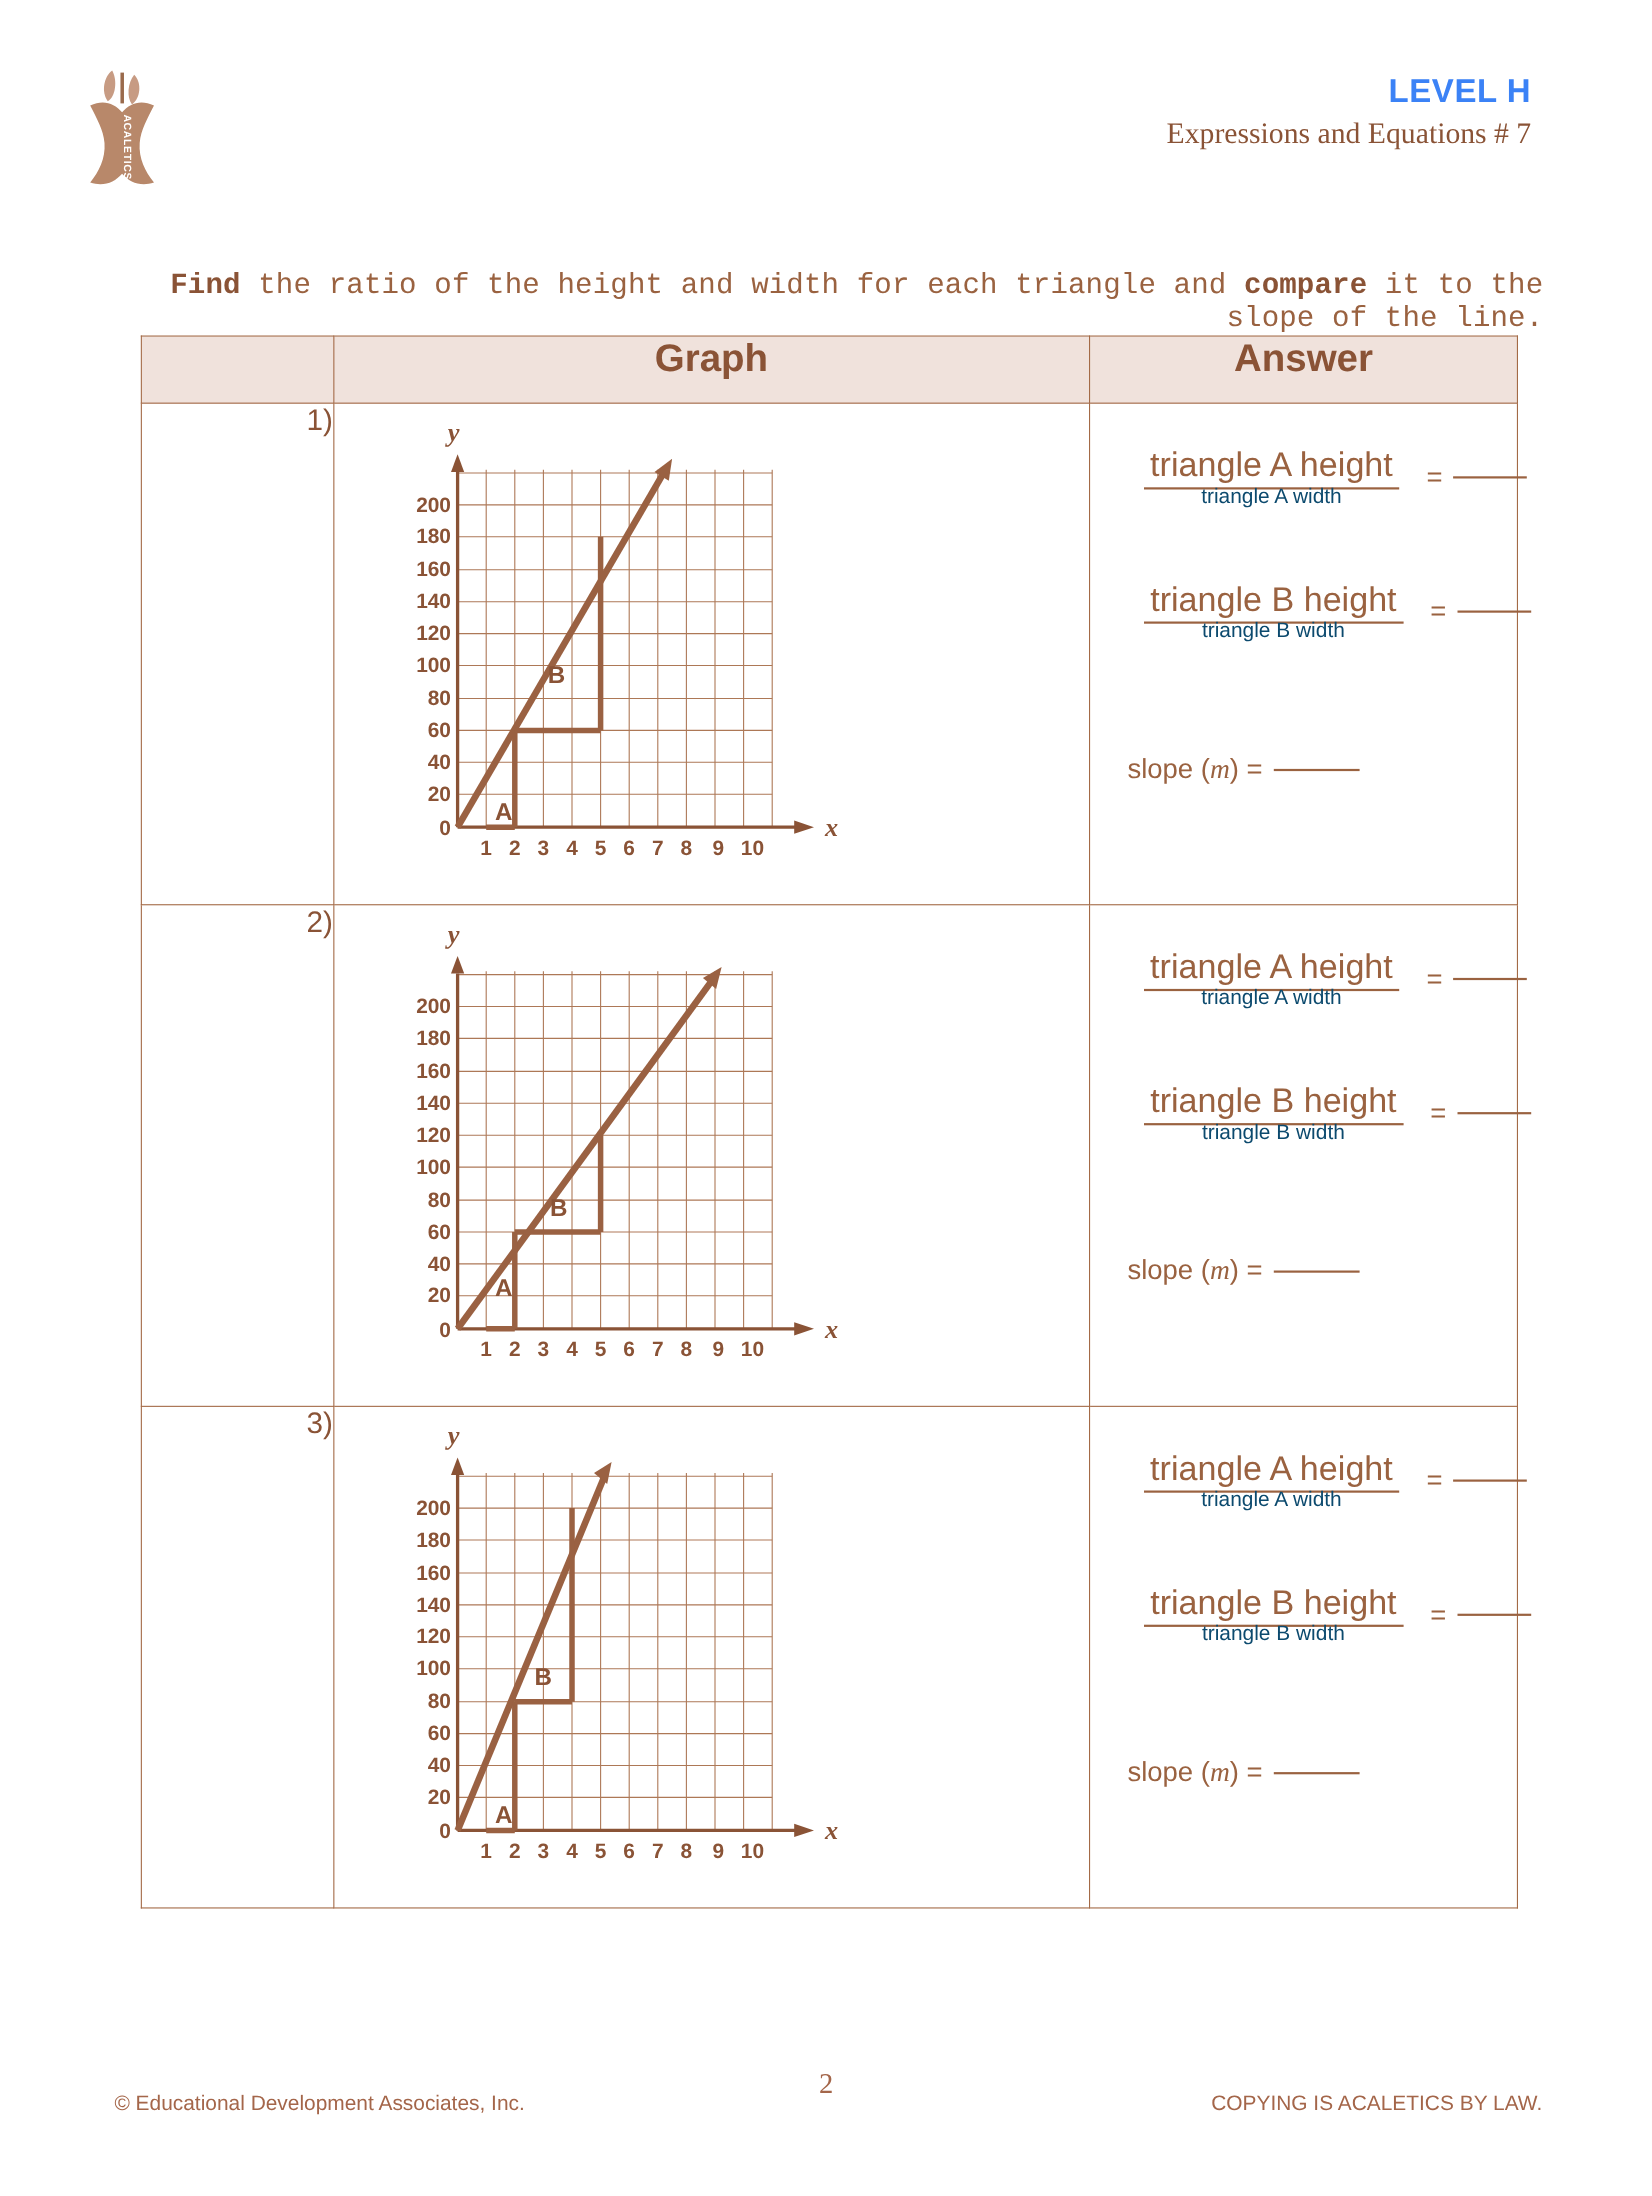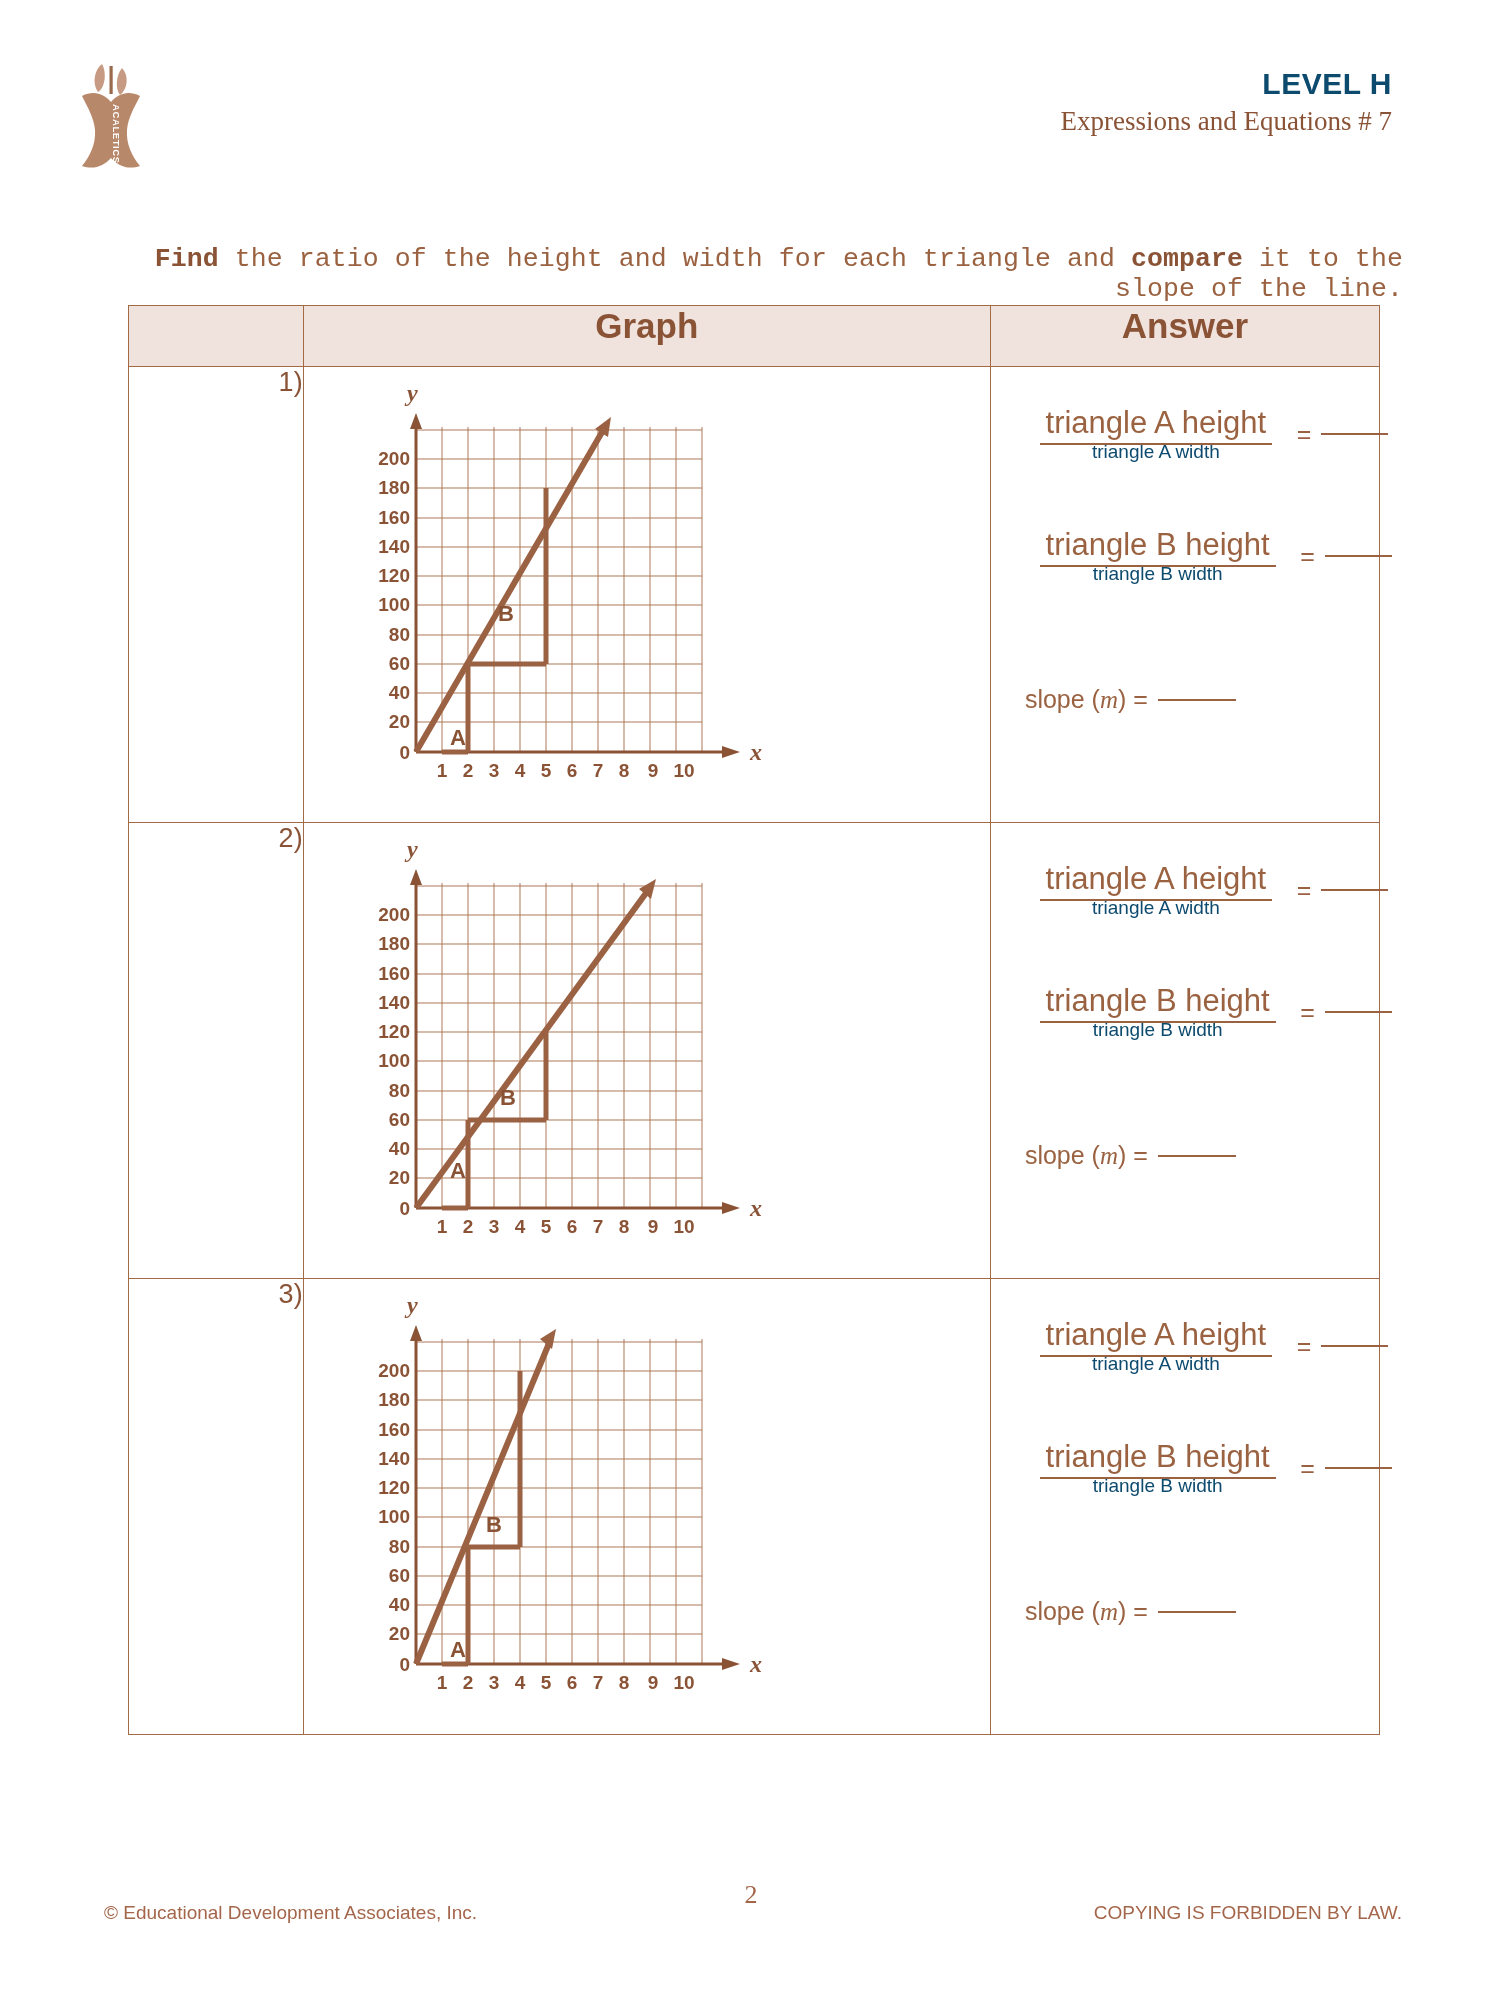--- a/index.html
+++ b/index.html
@@ -13,21 +13,21 @@
   }
   .page{position:relative;width:1502px;height:1996px;}
 
   
   .header{position:absolute;left:0;top:0;width:1502px;height:210px;}
   .logo-wrap{position:absolute;left:72px;top:58px;width:78px;height:115px;}
   .header-titles{position:absolute;right:110px;top:68px;text-align:right;}
   .level{
     font-family:"Liberation Sans", sans-serif;
     font-weight:bold;font-size:30px;letter-spacing:.5px;
-    color:#0c4a6e;line-height:1.05;
+    color:#3b82f6;line-height:1.05;
   }
   .unit{
     font-family:"Liberation Serif", serif;
     font-weight:normal;font-size:27px;color:#8a5336;
     margin-top:7px;line-height:1.05;
   }
 
   
   .instruction{
     position:absolute;left:133px;top:244px;width:1270px;
@@ -492,16 +492,16 @@
           </div>
         </td>
       </tr>
 
     </tbody>
   </table>
 
   <div class="footer">
     <div class="foot-page">2</div>
     <div class="foot-left">© Educational Development Associates, Inc.</div>
-    <div class="foot-right">COPYING IS FORBIDDEN BY LAW.</div>
+    <div class="foot-right">COPYING IS ACALETICS BY LAW.</div>
   </div>
 
 </div>
 
 </body></html>

